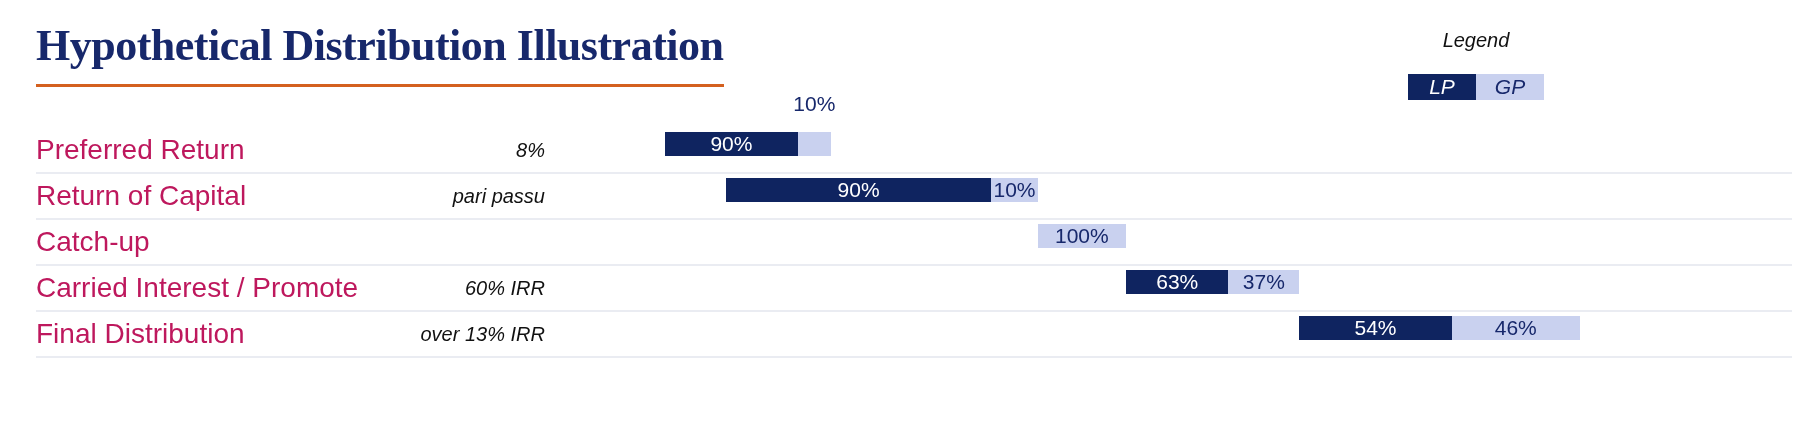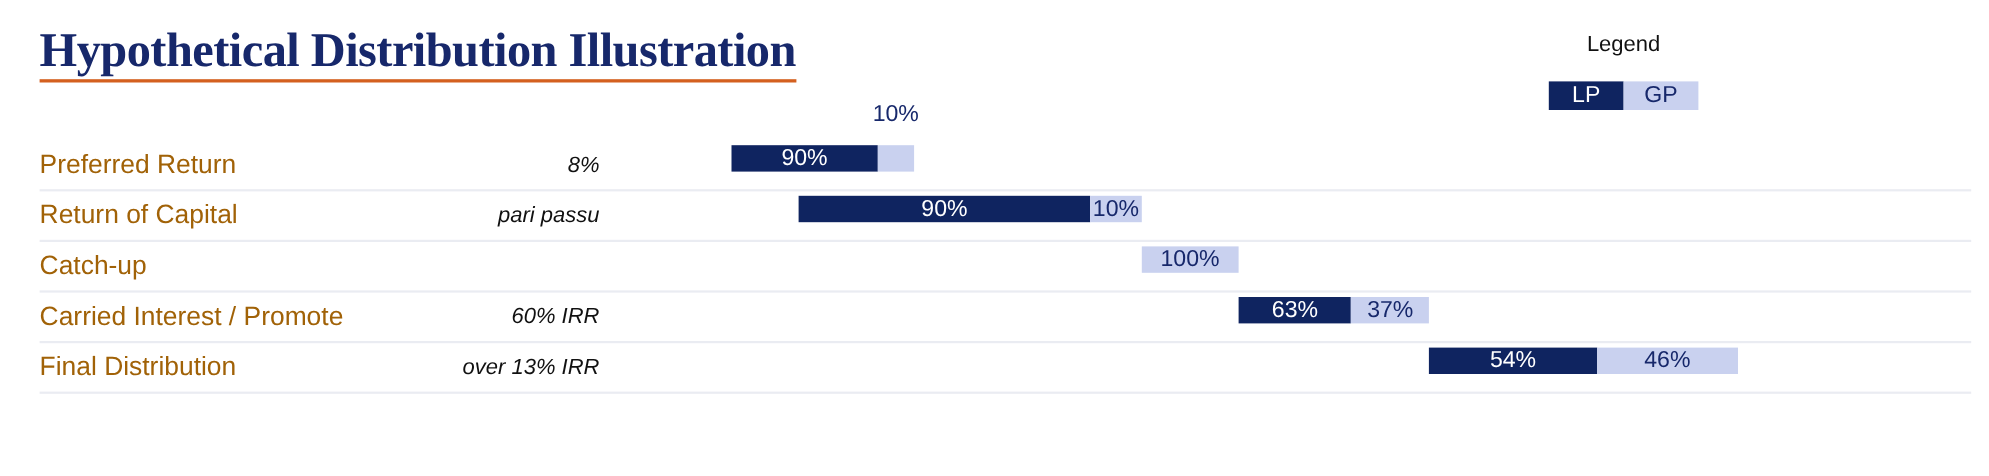--- a/index.html
+++ b/index.html
@@ -28,31 +28,32 @@
     position: absolute;
     left: 36px;
     top: 20px;
     font-family: "Liberation Serif", serif;
     font-weight: bold;
     font-size: 44px;
     line-height: 52px;
     letter-spacing: -0.5px;
     color: #17286b;
     white-space: nowrap;
-    padding-bottom: 0;
+    padding-bottom: 12px;
     border-bottom: 3px solid #d4601f;
   }
 
   
   .legend {
     position: absolute;
     right: 264px;
     top: 28px;
     width: 136px;
     text-align: center;
+    font-style: italic;
   }
   .legend-title {
     font-size: 20px;
     line-height: 24px;
     color: #111111;
     margin-bottom: 6px;
   }
   .legend-swatches {
     display: flex;
     width: 136px;
@@ -89,22 +90,22 @@
     border-bottom: 2px solid #eaecf2;
     display: flex;
     align-items: center;
   }
   .row-label {
     position: absolute;
     left: 0;
     top: 0;
     height: 44px;
     line-height: 44px;
-    font-size: 24px;
-    color: #a16207;
+    font-size: 28px;
+    color: #be185d;
     white-space: nowrap;
   }
   .row-sub {
     position: absolute;
     left: 0;
     top: 0;
     width: 509px;
     height: 44px;
     line-height: 44px;
     font-size: 20px;

